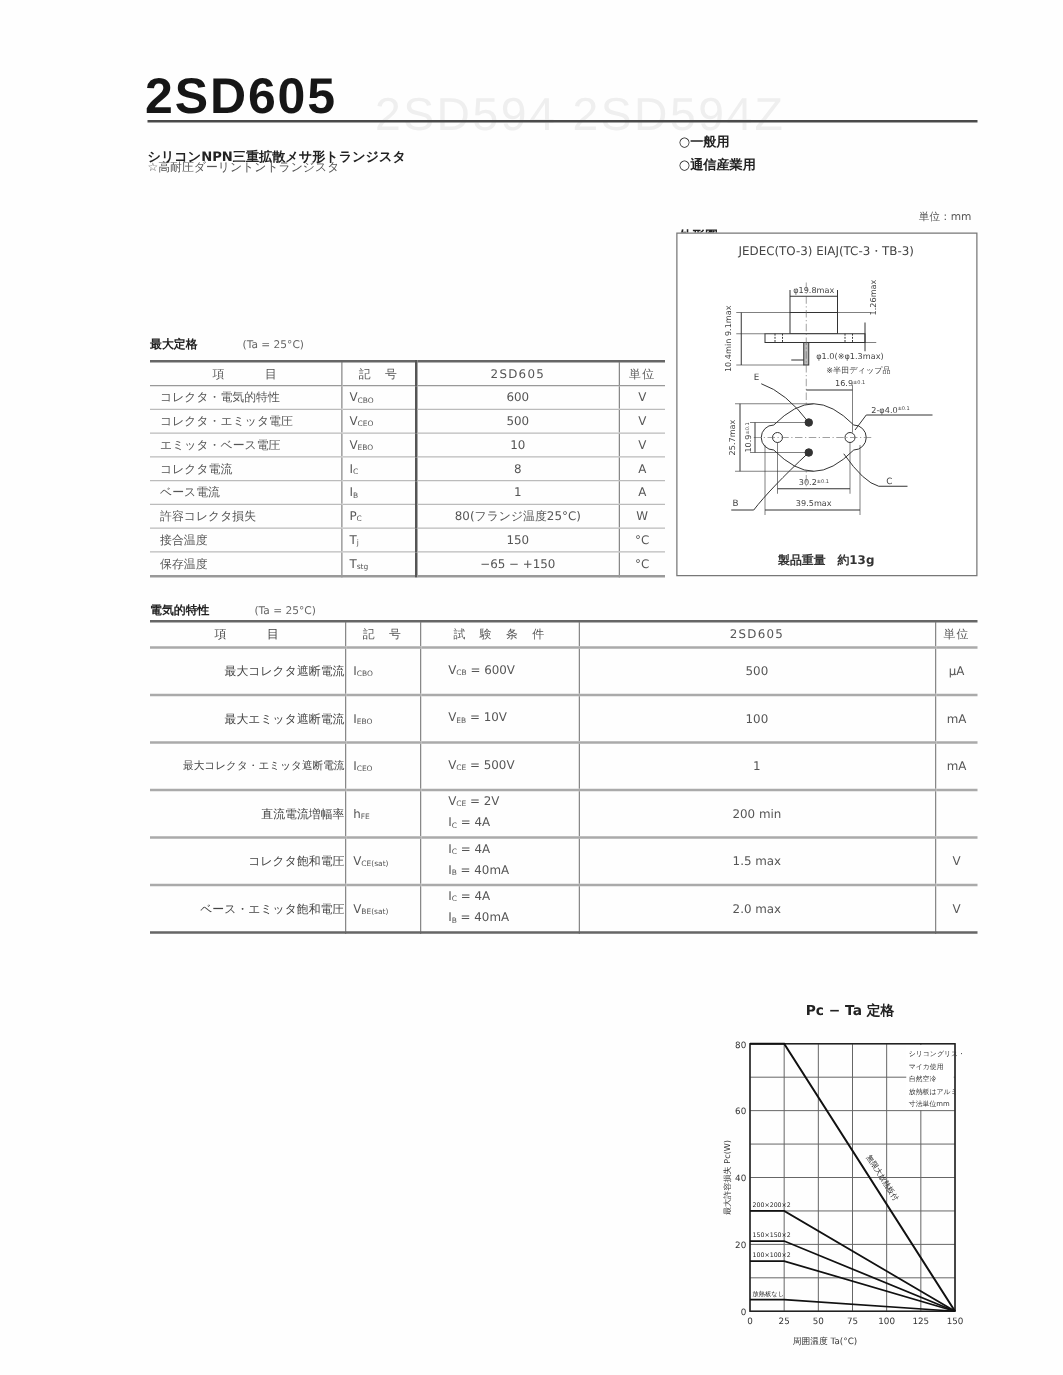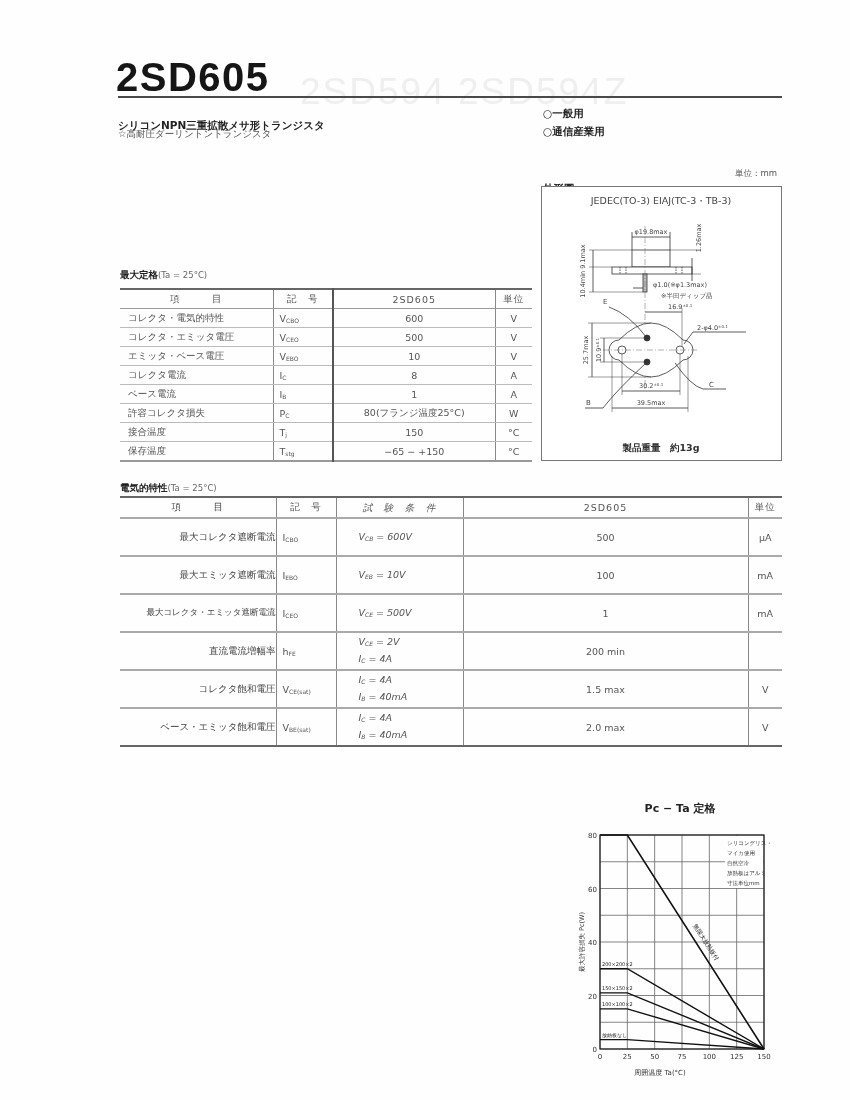--- a/index.html
+++ b/index.html
@@ -21,41 +21,41 @@
   .subtitle { left:118px; top:119px; font-size:10.5px; font-weight:bold; color:#222;text-align:center; }
   .feature { left:118px; top:128px; font-size:9.5px; color:#555; }
   .app { left:543px; font-size:10.5px; font-weight:bold; color:#222; }
   .outline-title { left:543px; top:182px; font-size:10.5px; font-weight:bold; color:#222; }
   .outline-unit { left:735px; top:168px; font-size:8.5px; color:#555; }
   .outline-box {
     left:541px; top:186px; width:239px; height:273px;
     border:1px solid #777; background:#fff;
   }
   .section-title { left:120px; font-size:9.5px; font-weight:bold; color:#222; }
-  .section-title .cond { font-weight:normal; color:#666; font-size:8.5px; }
+  .section-title .cond { font-weight:normal; color:#666; font-size:8.5px;margin-left:36px; }
 
   table { border-collapse:collapse; table-layout:fixed; position:absolute; }
   td, th { font-weight:normal; font-size:9.5px; color:#555; padding:0; overflow:hidden; white-space:nowrap; }
   sub { font-size:6px; vertical-align:-1px; }
 
   #t-max { left:120px; top:288px; width:412px; border-top:2px solid #666; border-bottom:2px solid #999; }
   #t-max th { height:18px; border-bottom:1px solid #999; text-align:center; letter-spacing:1px; }
   #t-max td { height:18px; border-bottom:1px solid #bbb; }
   #t-max .c1 { padding-left:8px; text-align:left; }
   #t-max .c2 { padding-left:6px; text-align:left; border-left:1px solid #888; }
   #t-max .c3 { text-align:center; border-left:2px solid #555; }
   #t-max .c4 { text-align:center; border-left:1px solid #888; }
 
   #t-el { left:120px; top:496px; width:662px; border-top:2px solid #666; border-bottom:2px solid #666; }
   #t-el th { height:19px; border-bottom:2px solid #aaa; text-align:center; letter-spacing:1px; }
   #t-el td { height:36px; border-bottom:2px solid #aaa; }
   #t-el tr:last-child td { border-bottom:none; }
   #t-el .c1 { padding-left:10px; text-align:right; color:#444; }
   #t-el .c2 { padding-left:6px; text-align:left; border-left:1px solid #888; }
-  #t-el .c3 { padding-left:22px; text-align:left; border-left:1px solid #888; line-height:15px;font-style:italic; }
+  #t-el .c3 { padding-left:22px; text-align:left; border-left:1px solid #888; line-height:15px; }
   #t-el .c4 { text-align:center; border-left:1px solid #888; }
   #t-el .c5 { text-align:center; border-left:1px solid #888; }
 
   svg text { font-family:"DejaVu Sans", sans-serif; }
   #outline-svg { position:absolute; left:541px; top:186px; width:240px; height:274px; }
   #chart-svg { position:absolute; left:560px; top:796px; width:230px; height:294px; }
 </style>
 </head>
 <body>
 

